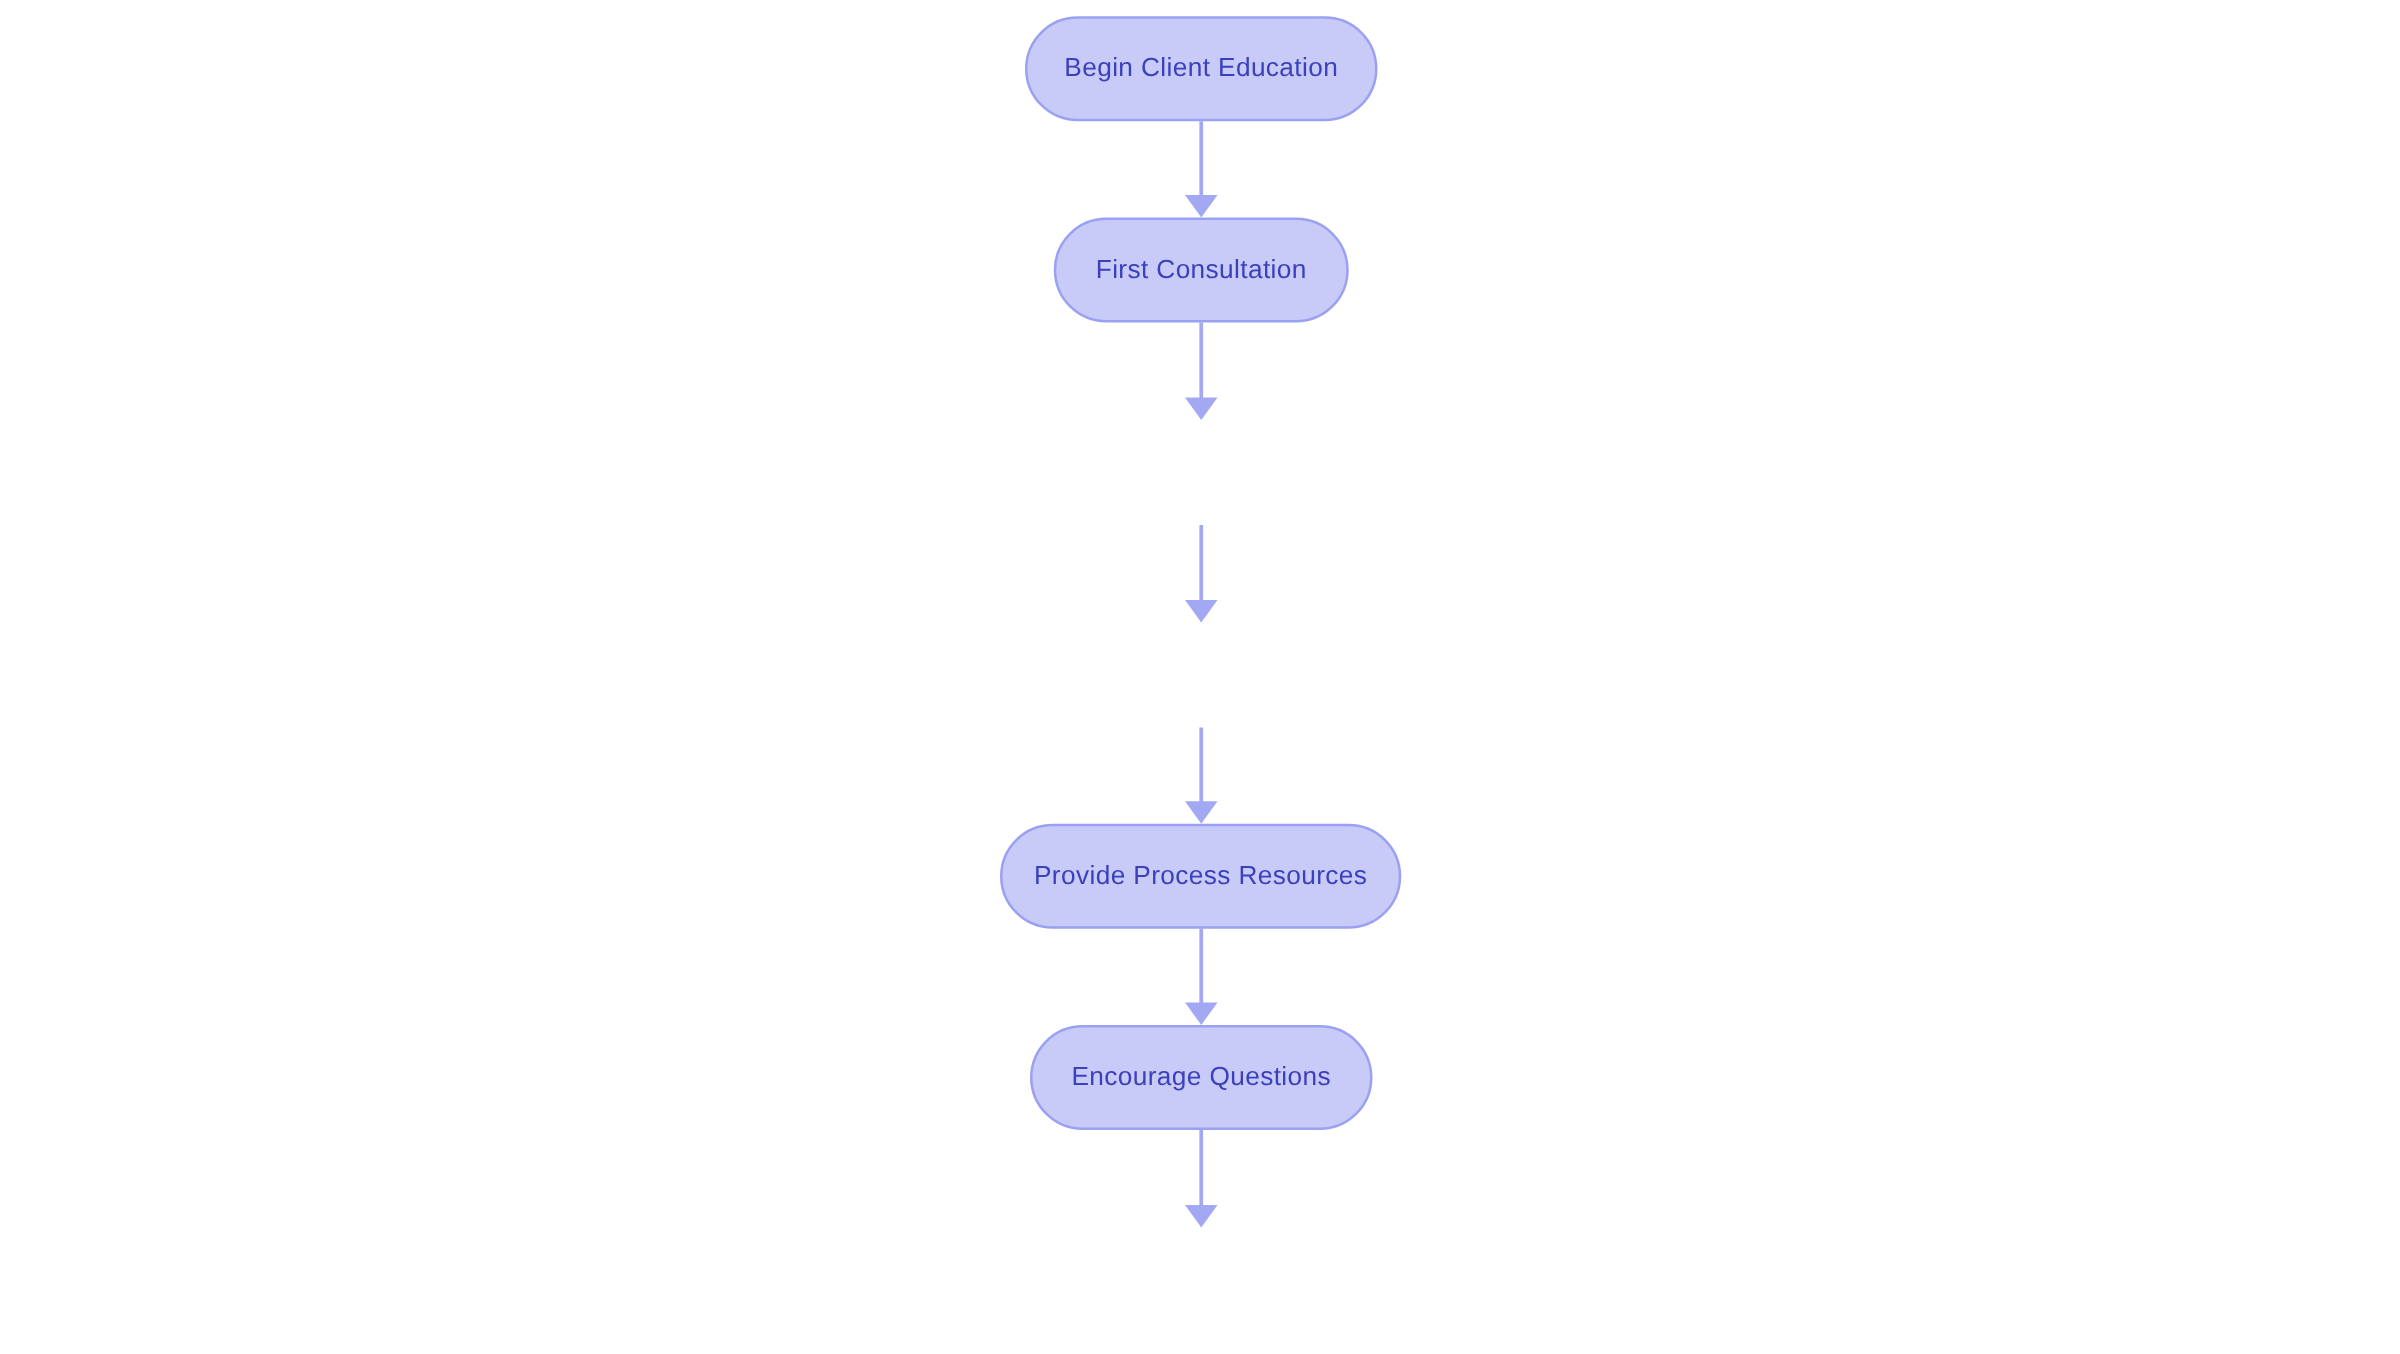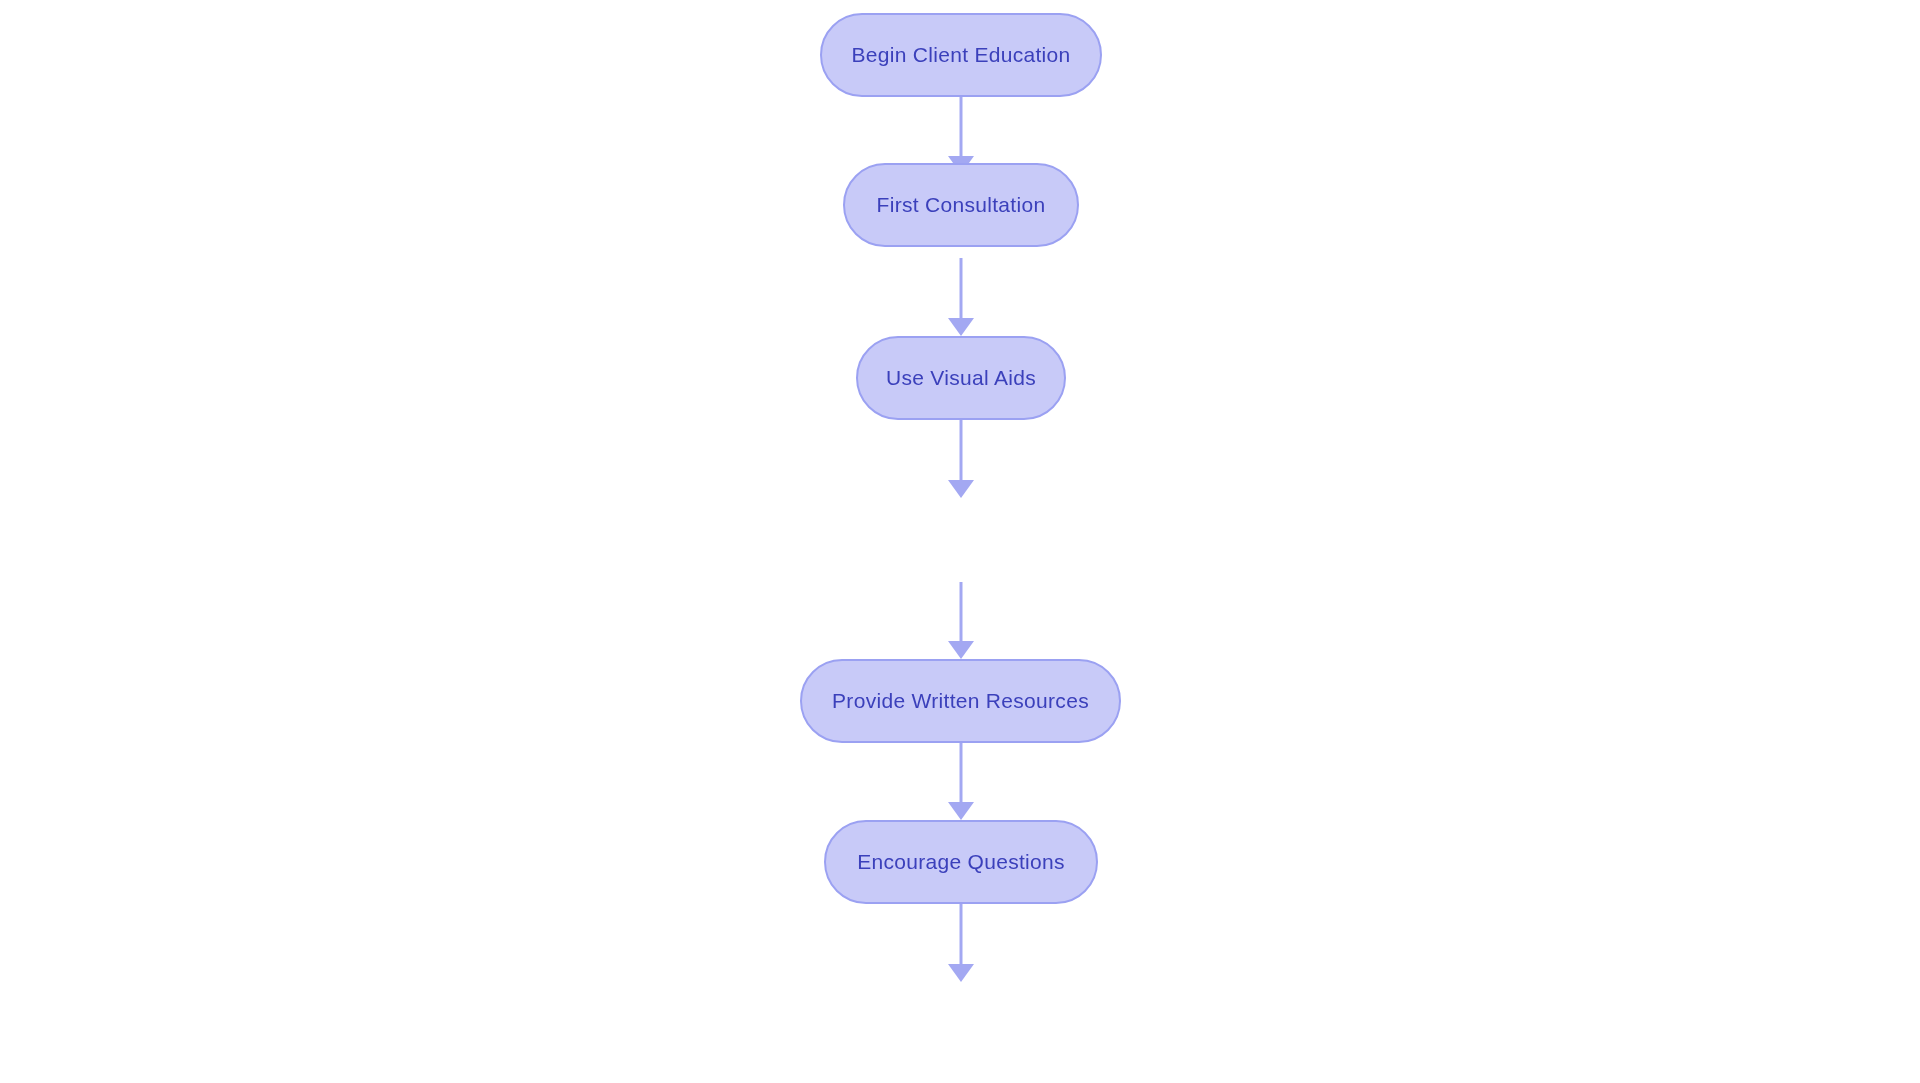--- a/index.html
+++ b/index.html
@@ -74,23 +74,22 @@
       <polygon class="arrow-head" points="948,802 974,802 961,820"></polygon>
     </g>
     <g>
       <line class="arrow-shaft" x1="961" y1="904" x2="961" y2="965"></line>
       <polygon class="arrow-head" points="948,964 974,964 961,982"></polygon>
     </g>
   </svg>
 
   <div class="node" style="left:820px; top:13px;  width:282px">Begin Client Education</div>
 
-  <div class="node" style="left:843px; top:163px; width:236px">First Consultation</div>
-
-  <div class="node" style="left:856px; top:336px; width:210px">Use Visual Aids</div>
+  <div class="node" style="left:843px; top:174px; width:236px">First Consultation</div>
 
 
-  <div class="node" style="left:800px; top:659px; width:321px">Provide Written Resources</div>
+
+  <div class="node" style="left:800px; top:659px; width:321px">Provide Process Resources</div>
 
   <div class="node" style="left:824px; top:820px; width:274px">Encourage Questions</div>
 
 
 </div>
 
 </body></html>

